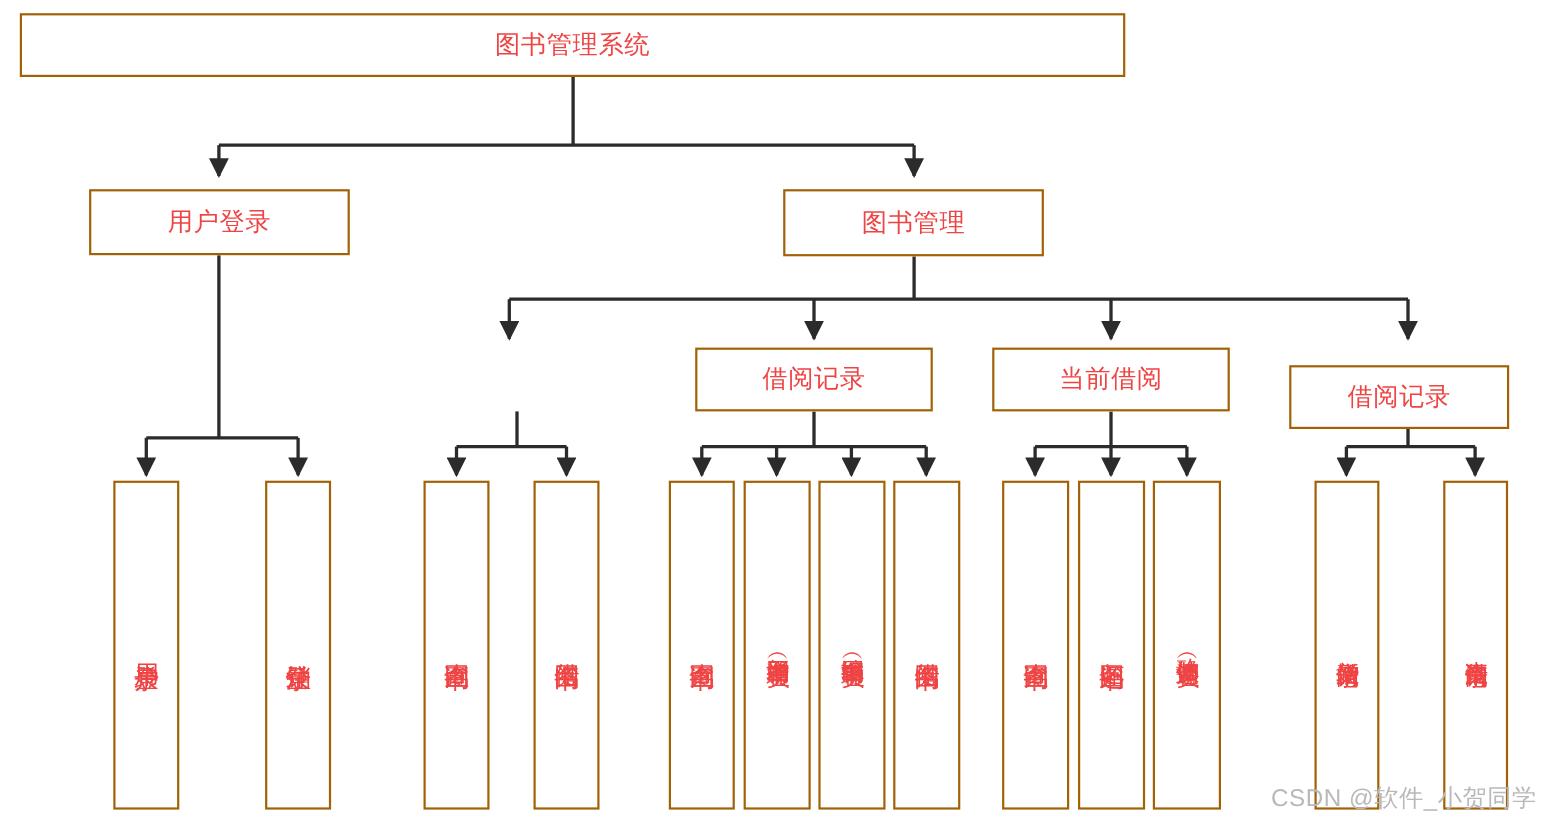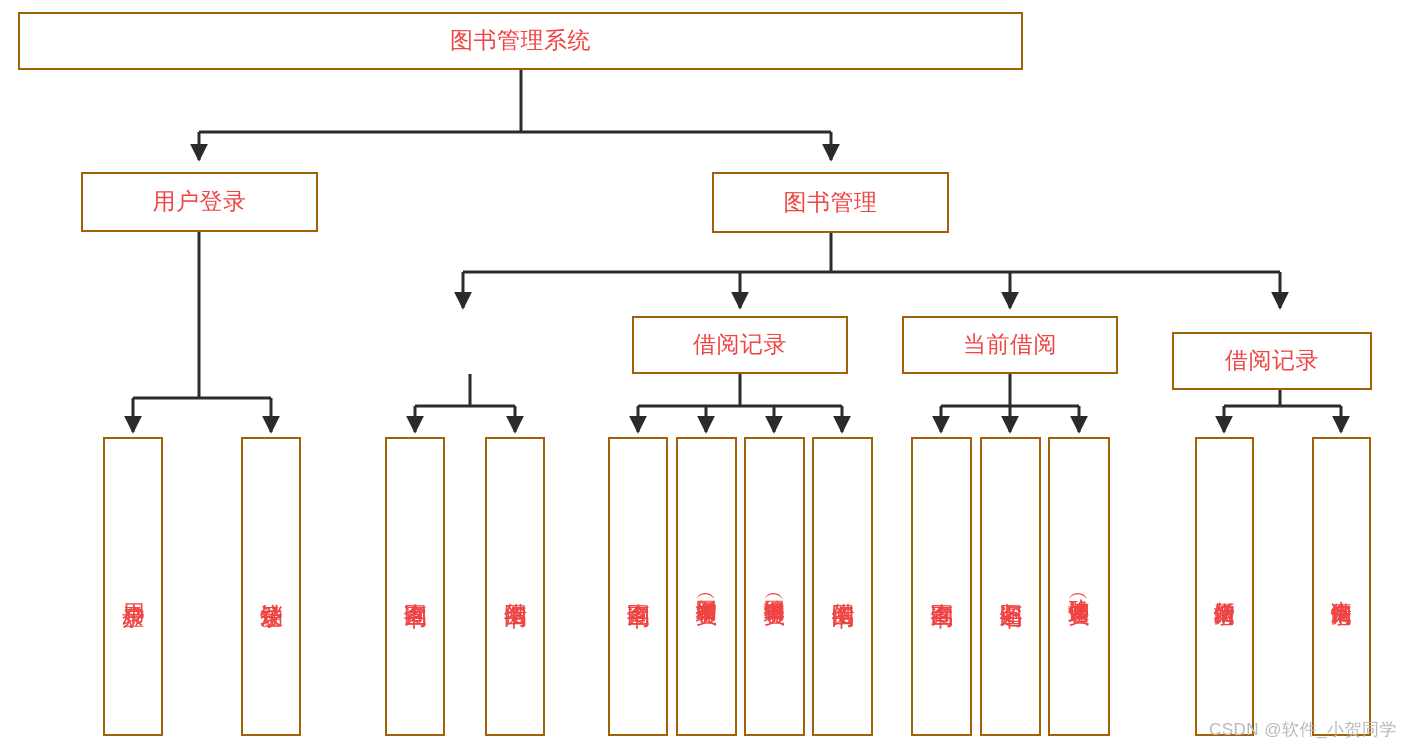--- a/index.html
+++ b/index.html
@@ -59,21 +59,21 @@
     letter-spacing: 1px;
     white-space: nowrap;
   }
   .node.vert.narrow .node-label {
     font-size: 21px;
   }
   .watermark {
     position: absolute;
     right: 8px;
     bottom: 6px;
-    font-size: 17px;
+    font-size: 22px;
     color: #b9b9b9;
     white-space: nowrap;
     letter-spacing: 0.5px;
   }
 </style>
 </head>
 <body>
 
 <div id="canvas">
 

